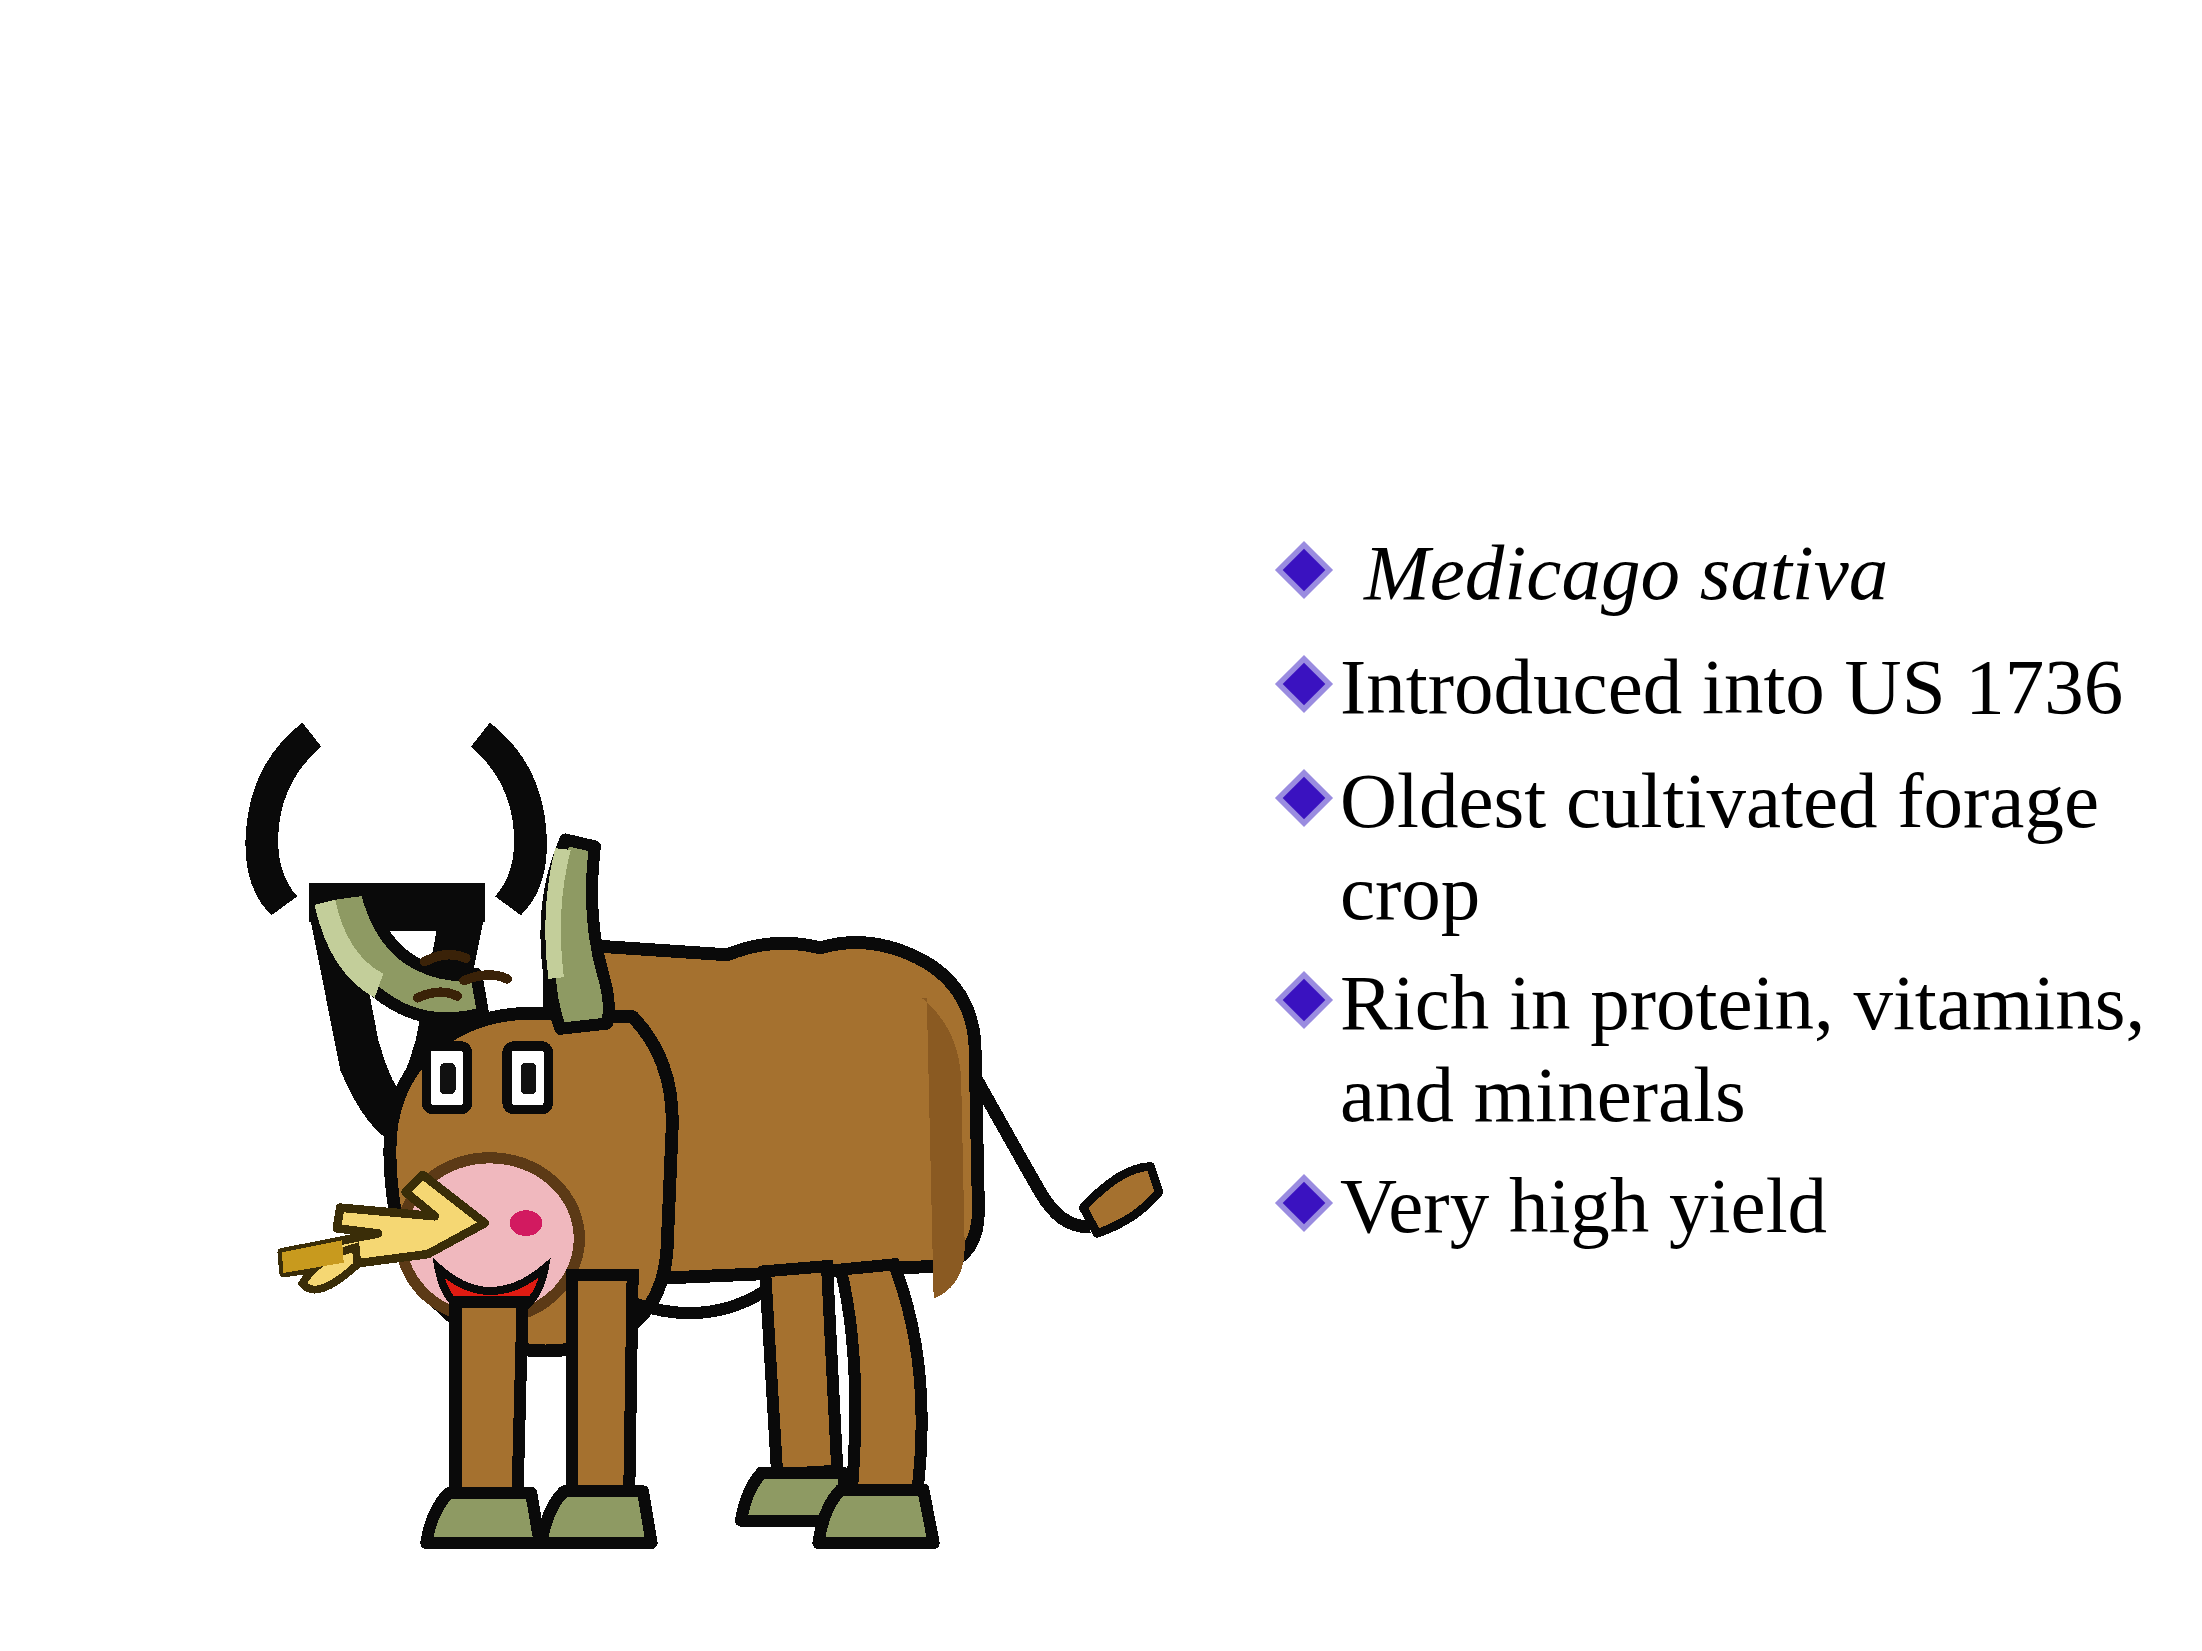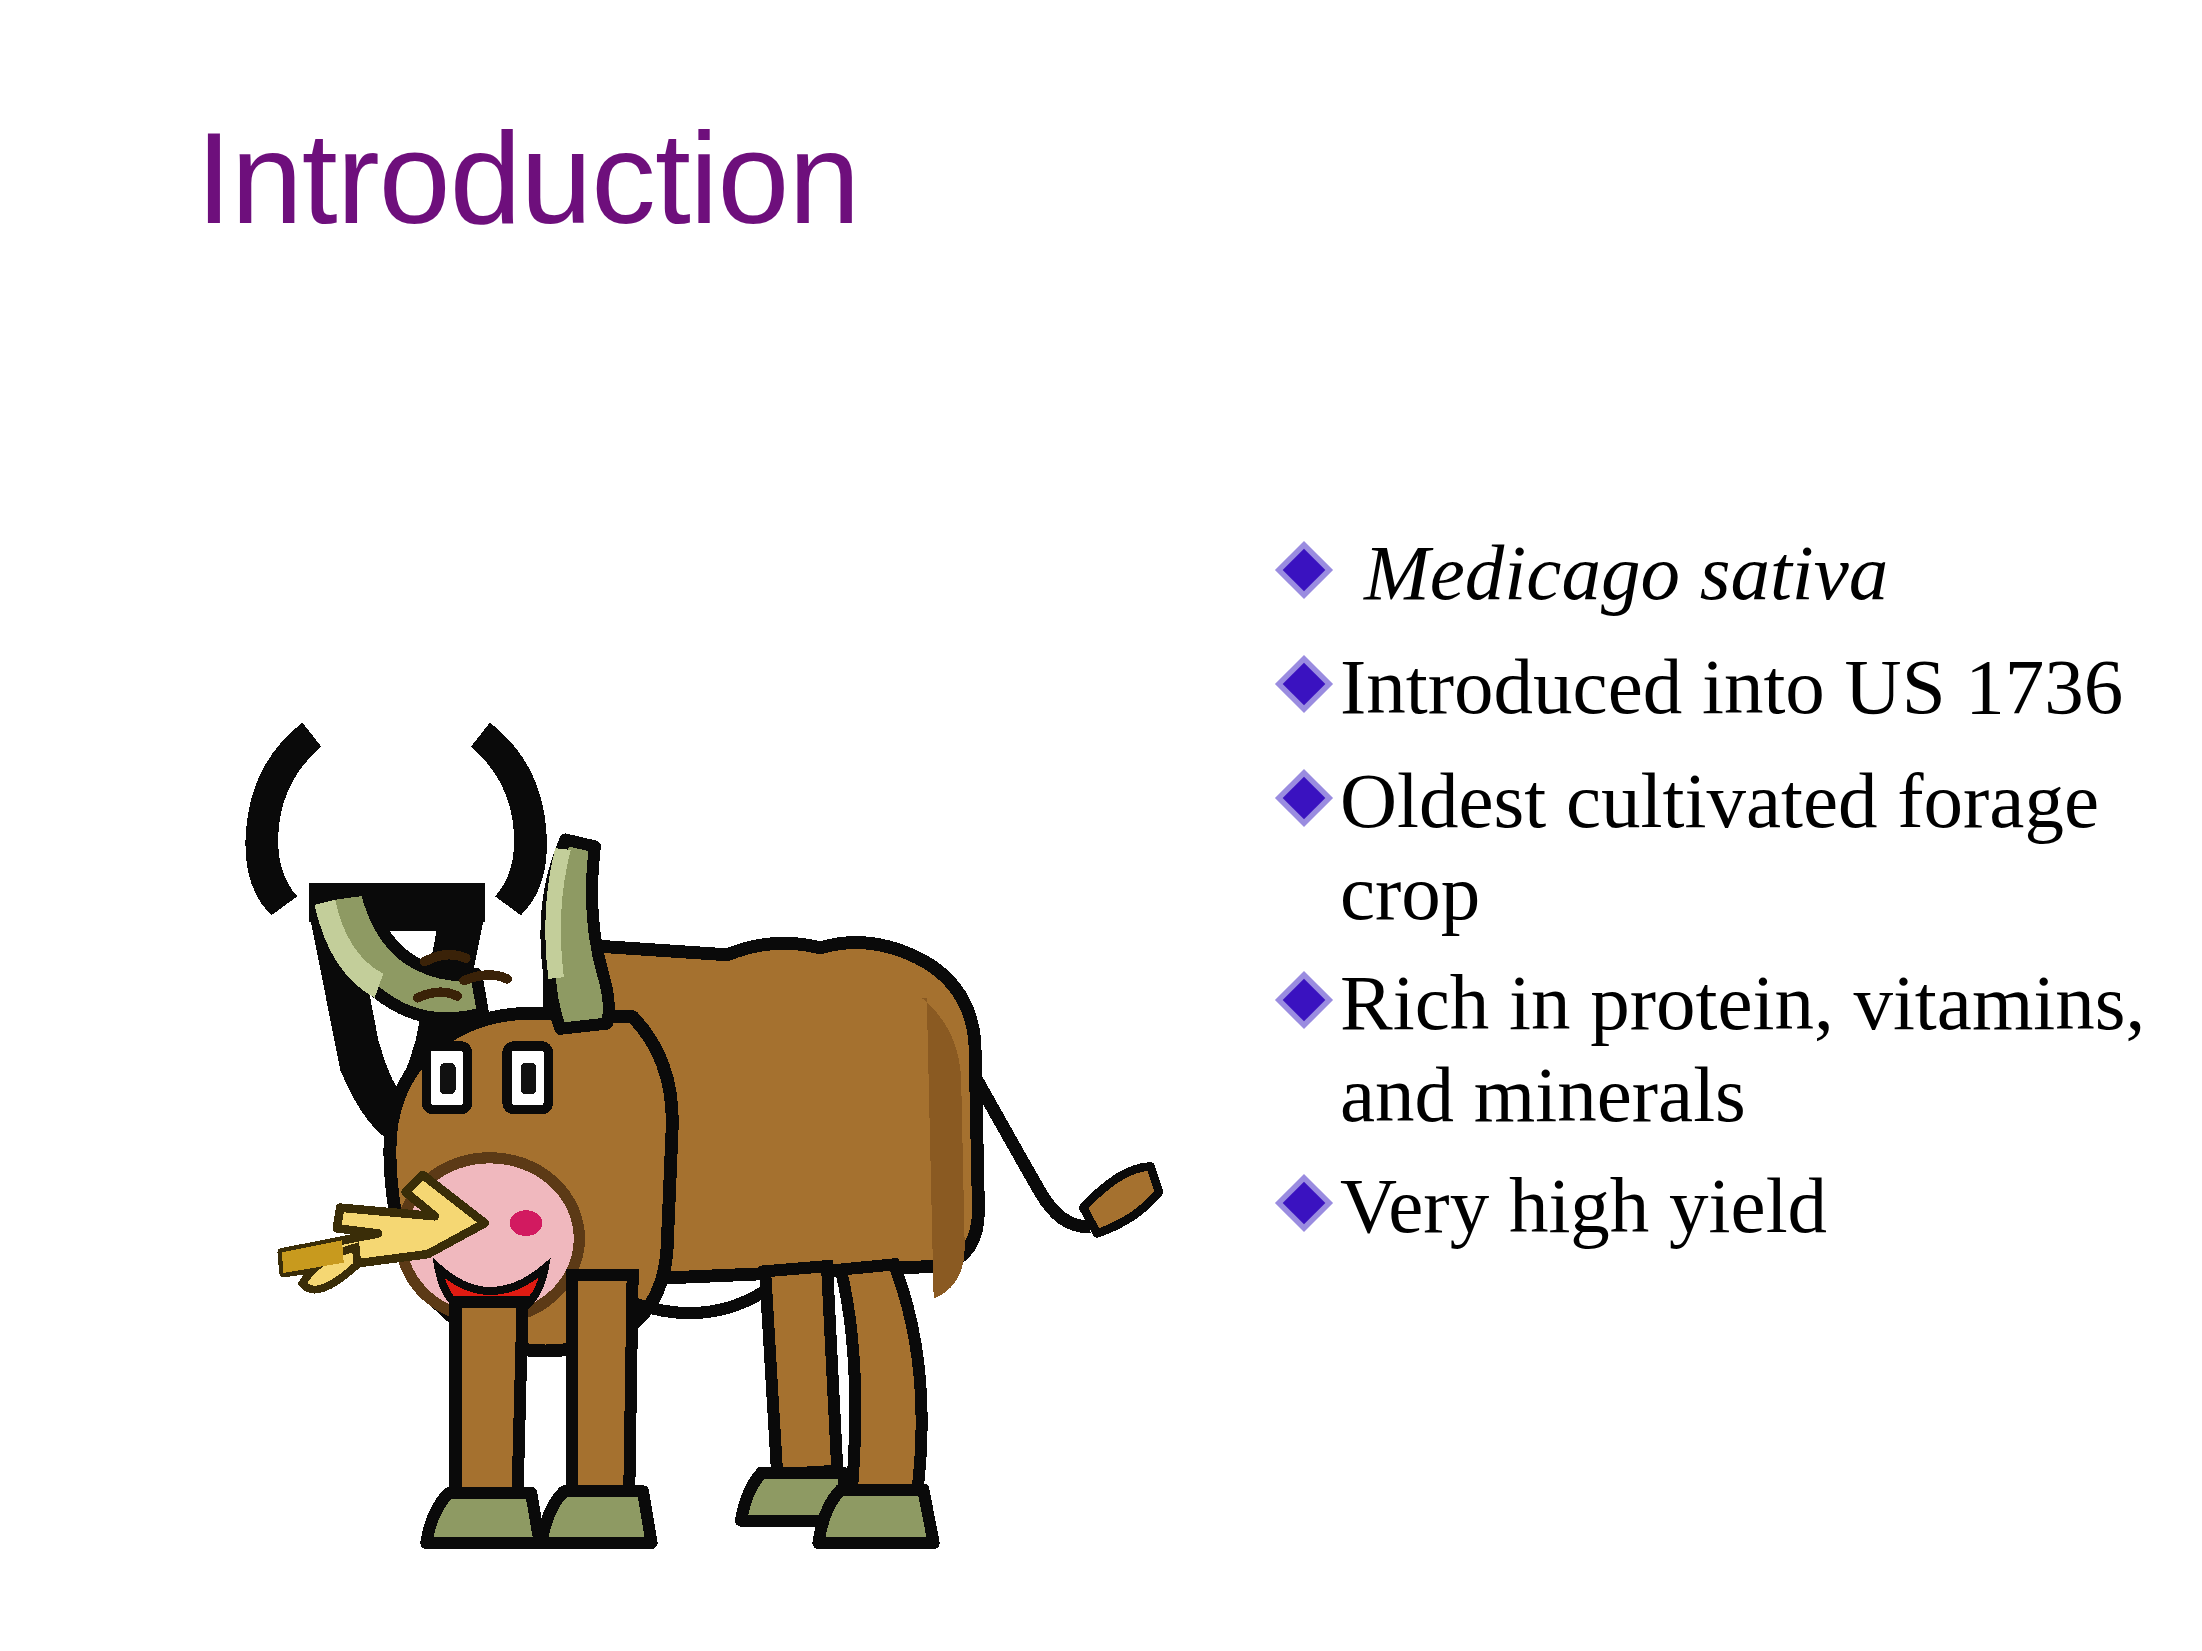--- a/index.html
+++ b/index.html
@@ -82,21 +82,20 @@
   .bullet-text.italic {
     font-style: italic;
     padding-left: 24px;
   }
 </style>
 </head>
 <body>
 
 <div class="slide">
 
-  <div class="slide-title">Introduction</div>
 
   <div class="clipart">
     <svg viewBox="0 0 1180 1000" xmlns="http://www.w3.org/2000/svg" shape-rendering="crispEdges">
 
       <g>
 
         <path d="M112 10 q-62 48 -66 132 q-3 60 30 92 l30 -22 q-24 -26 -22 -72 q3 -62 50 -102 z" fill="#0A0A0A"></path>
 
         <path d="M330 10 q62 48 66 132 q3 60 -30 92 l-30 -22 q24 -26 22 -72 q-3 -62 -50 -102 z" fill="#0A0A0A"></path>
 

